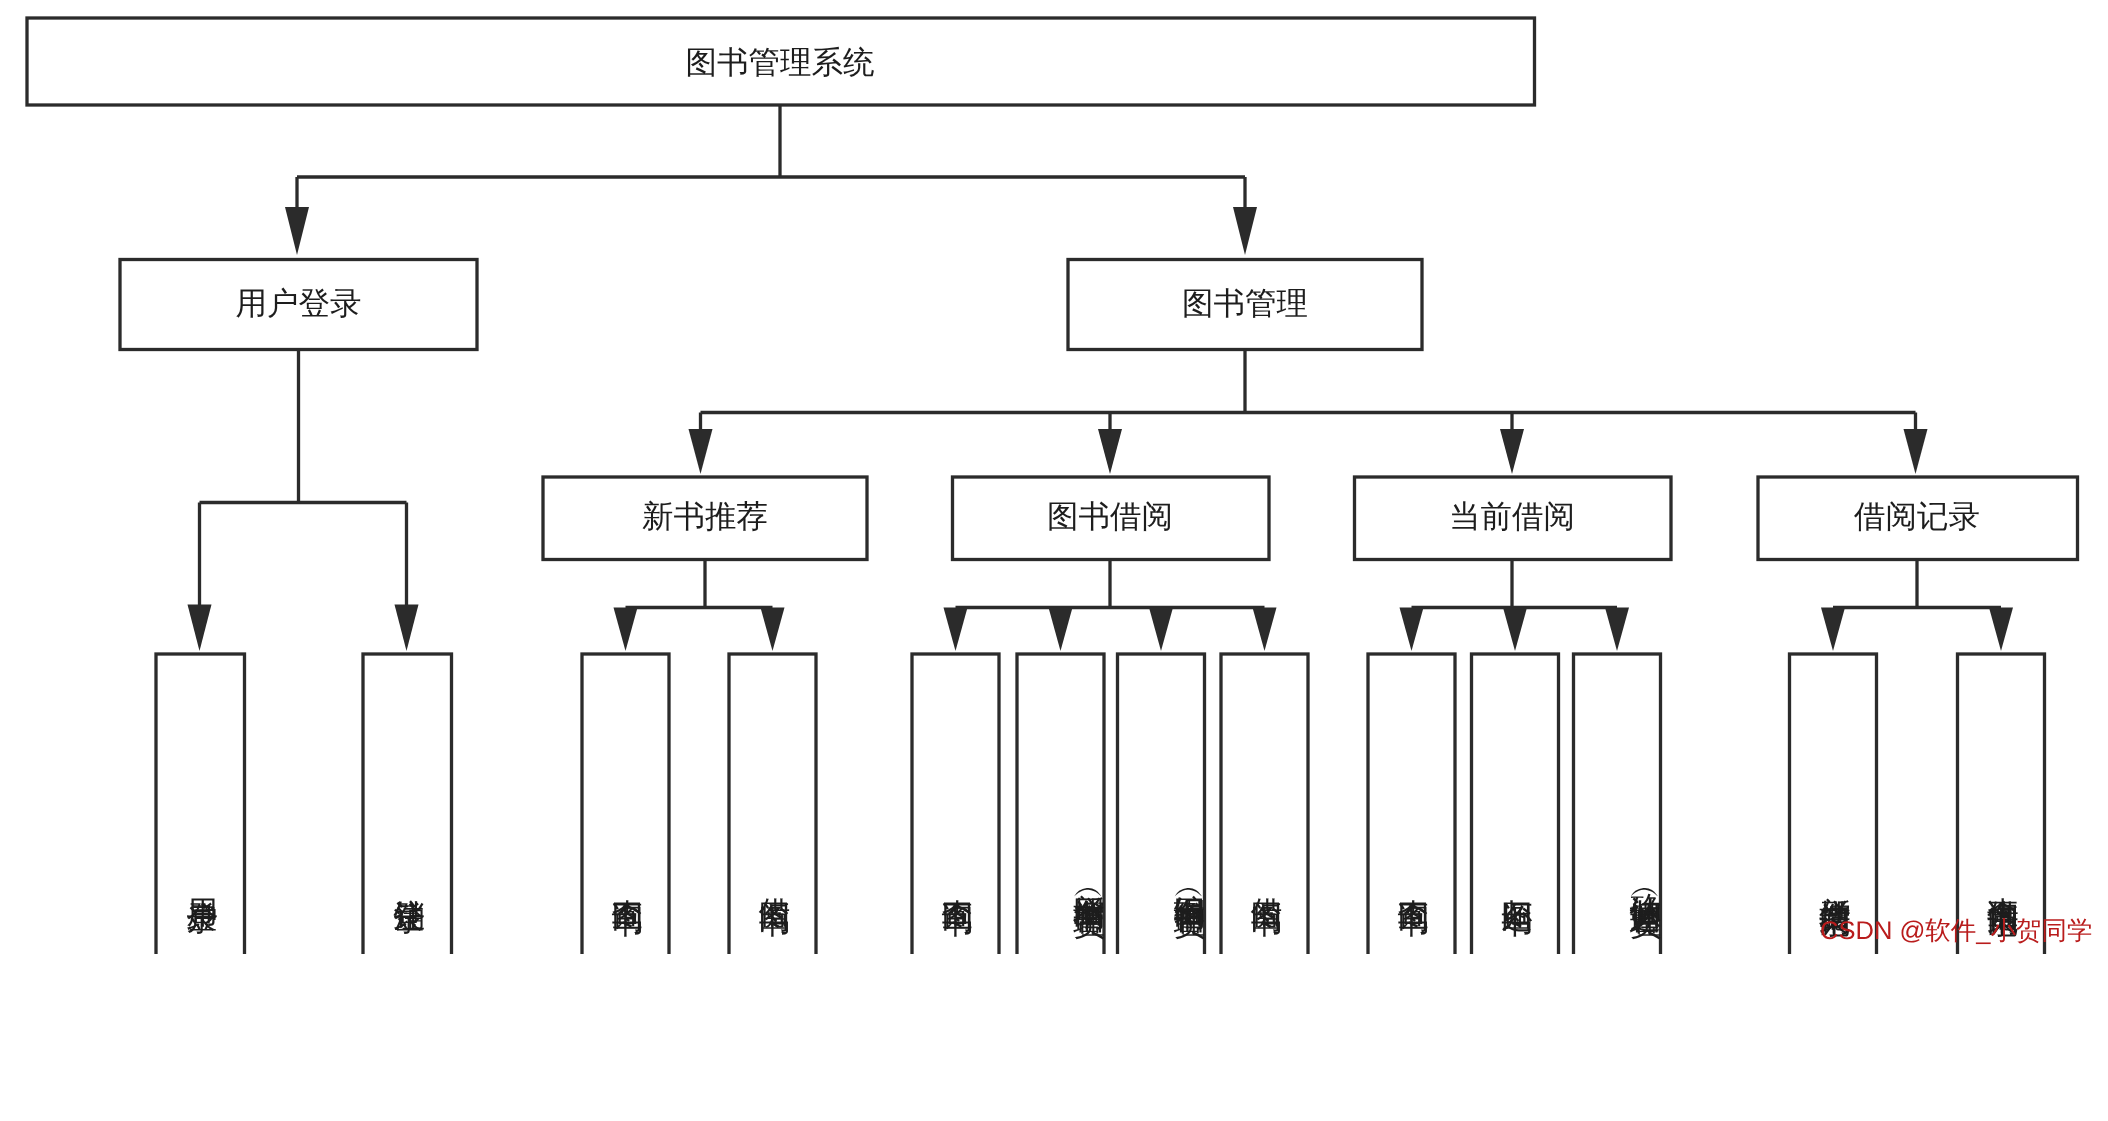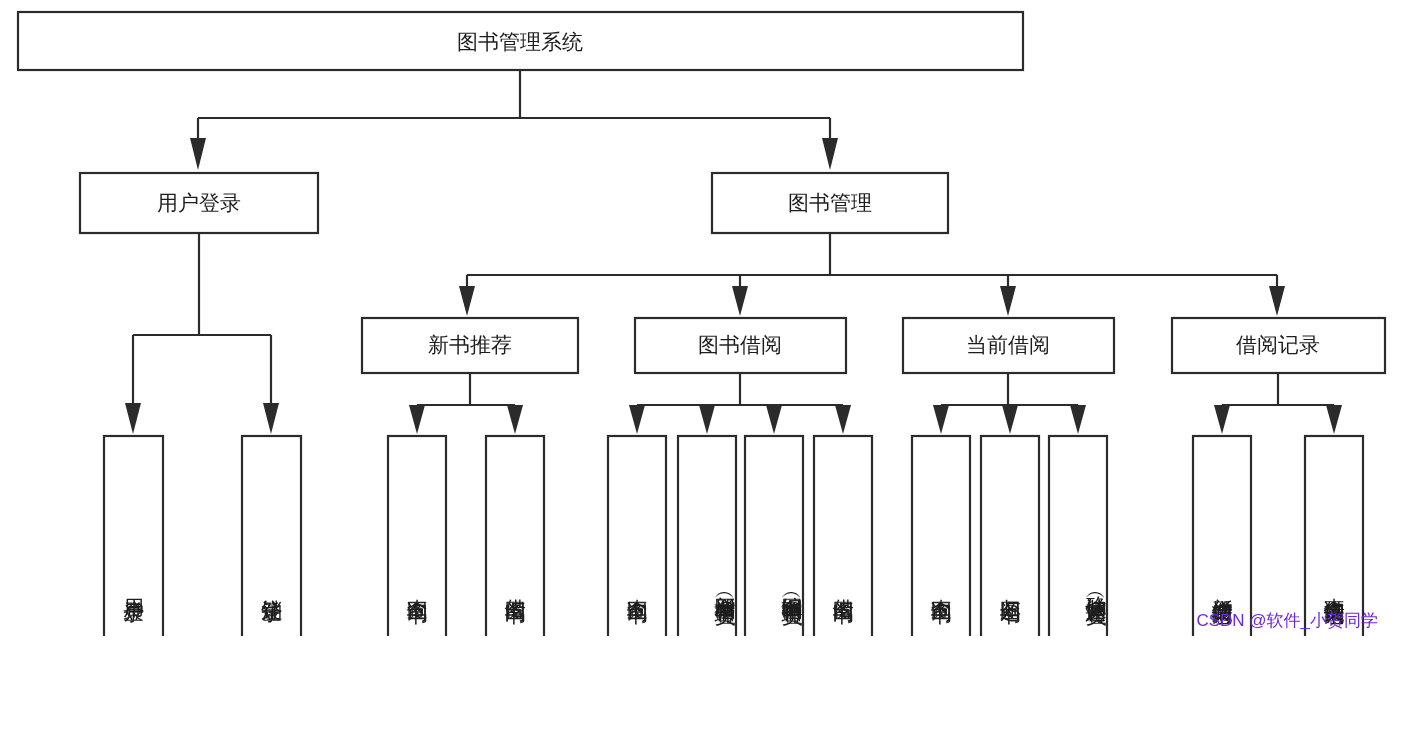--- a/index.html
+++ b/index.html
@@ -59,25 +59,25 @@
     align-items: flex-start;
     justify-content: center;
     white-space: nowrap;
     pointer-events: none;
   }
   .leaf-label.center {
     align-items: center;
   }
   .watermark {
     position: absolute;
-    right: 27px;
+    right: 10px;
     bottom: 4px;
     font-family: "Liberation Sans", "DejaVu Sans", sans-serif;
     font-size: 17px;
-    color: #6d28d9;
+    color: #b91c1c;
     white-space: nowrap;
   }
 </style>
 </head>
 <body>
 
 <div id="stage">
 
   <svg id="diagram" viewBox="0 0 1405 747">
 

